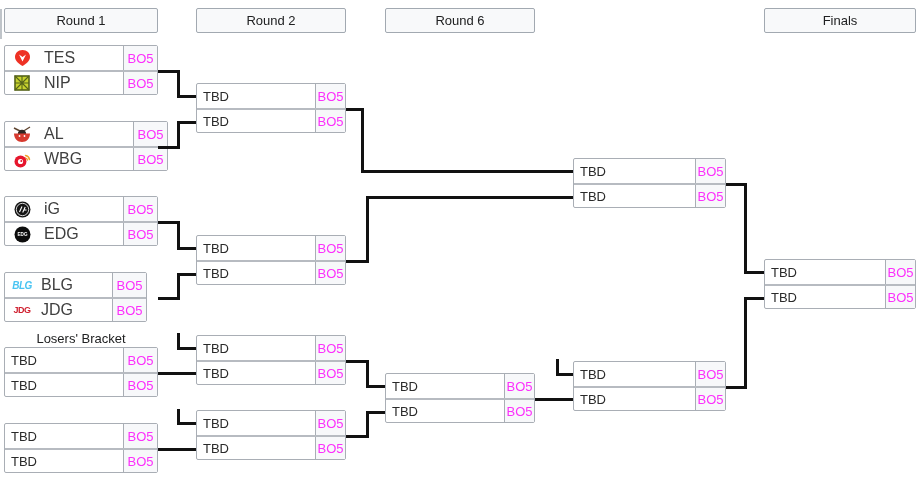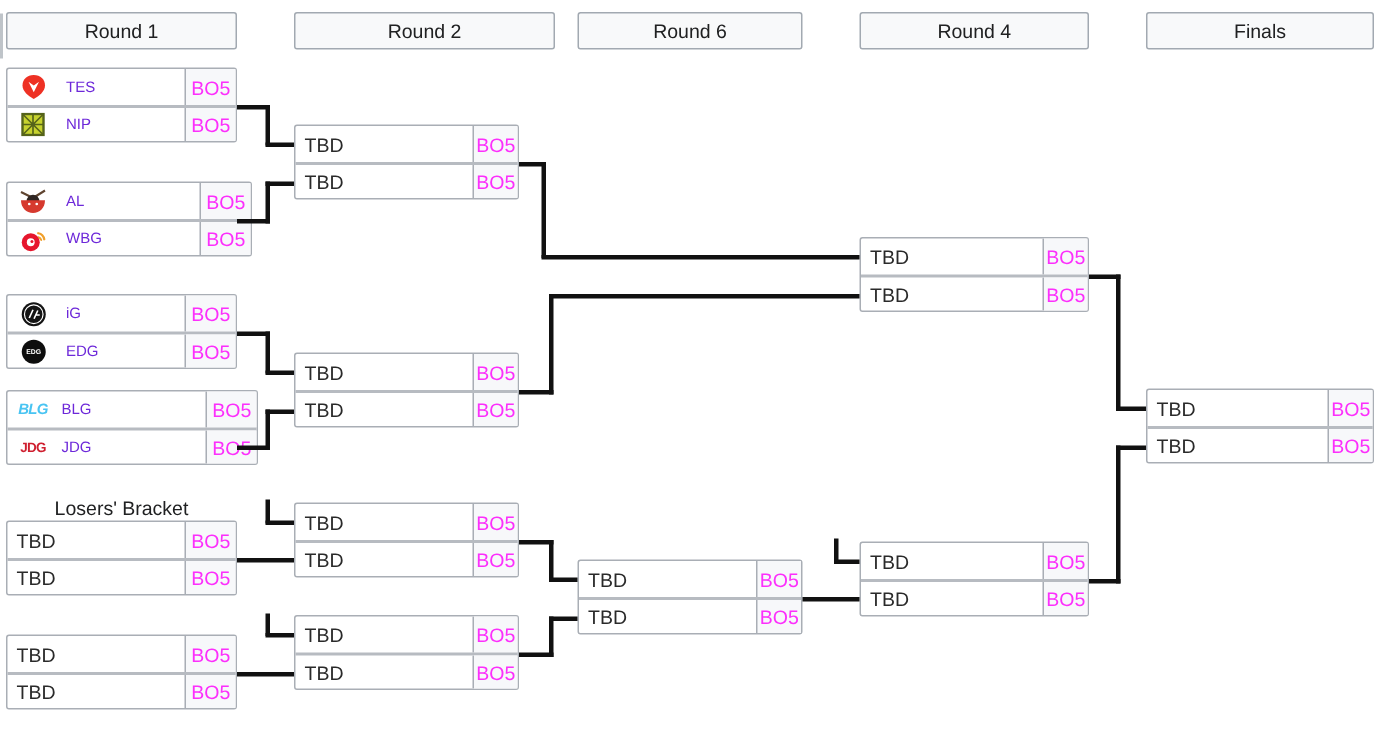--- a/index.html
+++ b/index.html
@@ -33,39 +33,38 @@
   .row{height:24px;display:flex;align-items:stretch;}
   .row + .row{border-top:2px solid var(--divider);}
   .cell-name{flex:1;display:flex;align-items:center;padding-left:6px;overflow:hidden;}
   .cell-bo{
     border-left:1px solid var(--border);background:var(--bo-bg);
     display:flex;align-items:center;justify-content:center;
     font-size:13px;color:#fc2ffc;
   }
   .w34{width:34px;}.w30{width:30px;}
   .logo{width:22px;display:flex;align-items:center;justify-content:center;flex:none;}
-  .team-link{margin-left:11px;font-size:10px;color:#6d28d9;text-decoration:none;cursor:pointer;}
+  .team-link{margin-left:11px;font-size:16px;color:#404040;text-decoration:none;cursor:pointer;}
   .tbd{width:100%;text-align:left;font-size:13px;color:#2a2a2a;padding-right:2px;}
   .glyph-blg{font-size:10px;font-weight:800;font-style:italic;letter-spacing:-0.5px;color:#49c4f2;}
   .glyph-jdg{font-size:9px;font-weight:800;letter-spacing:-0.5px;color:#cf1f2f;}
 
   .ln{position:absolute;background:var(--line);}
   .sliver{position:absolute;left:0;top:9px;width:2px;height:30px;background:#bfc4c9;}
 </style>
 </head>
 <body>
 
 <div class="bracket">
 
   <div class="sliver"></div>
 
   <div class="round-header" style="left:4px;width:154px">Round 1</div>
-  <div class="round-header" style="left:196px;width:174px">Round 2</div>
+  <div class="round-header" style="left:196px;width:150px">Round 2</div>
   <div class="round-header" style="left:385px;width:150px">Round 6</div>
-  <div class="round-header" style="left:573px;width:153px">Round 4</div>
   <div class="round-header" style="left:764px;width:152px">Finals</div>
 
   <div class="lb-label">Losers' Bracket</div>
 
   <div class="match" style="left:4px;top:45px;width:154px">
     <div class="row">
       <span class="cell-name">
         <span class="logo">
           <svg width="17" height="18" viewBox="0 0 17 18">
               <path d="M8.5 1 C13 1 16 4 16 8 C16 12 12 15 8.5 17 C5 15 1 12 1 8 C1 4 4 1 8.5 1Z" fill="#ee3124"></path>
@@ -144,21 +143,21 @@
               <circle cx="8.5" cy="8.5" r="8" fill="#0d0d0d"></circle>
               <text x="8.5" y="10.3" font-size="4.6" fill="#ffffff" text-anchor="middle" font-weight="bold">EDG</text>
             </svg>
         </span>
         <a class="team-link">EDG</a>
       </span>
       <span class="cell-bo w34">BO5</span>
     </div>
   </div>
 
-  <div class="match" style="left:4px;top:260px;width:168px">
+  <div class="match" style="left:4px;top:272px;width:143px">
     <div class="row">
       <span class="cell-name">
         <span class="logo">
             <span class="glyph-blg">BLG</span>
           </span>
         <a class="team-link" style="margin-left:8px">BLG</a>
       </span>
       <span class="cell-bo w34">BO5</span>
     </div>
     <div class="row">

